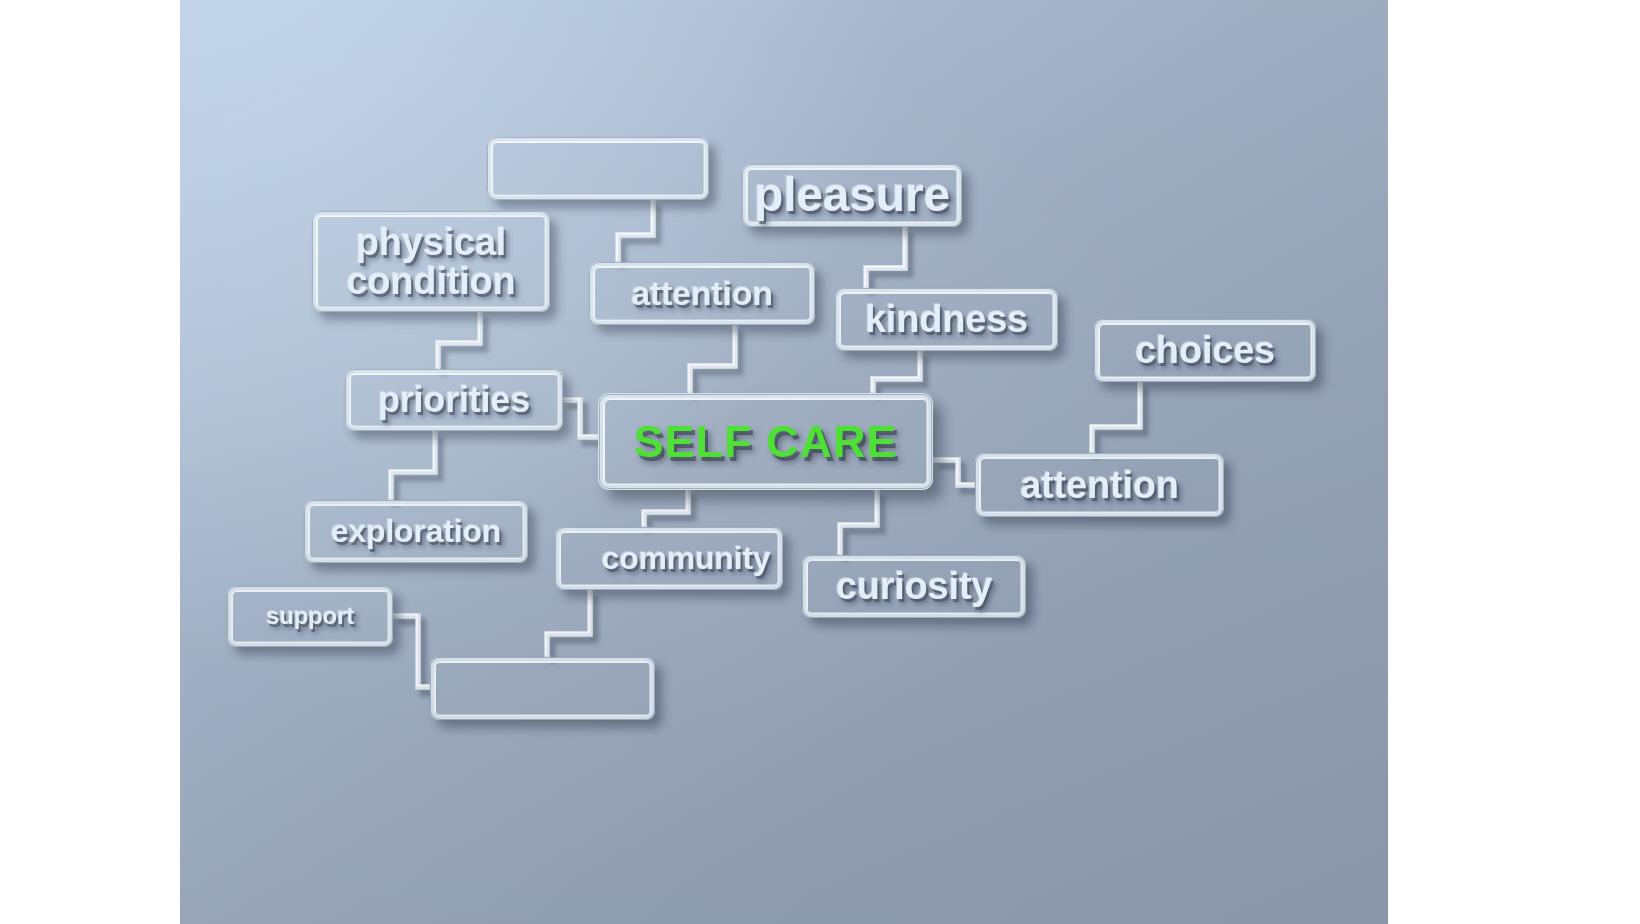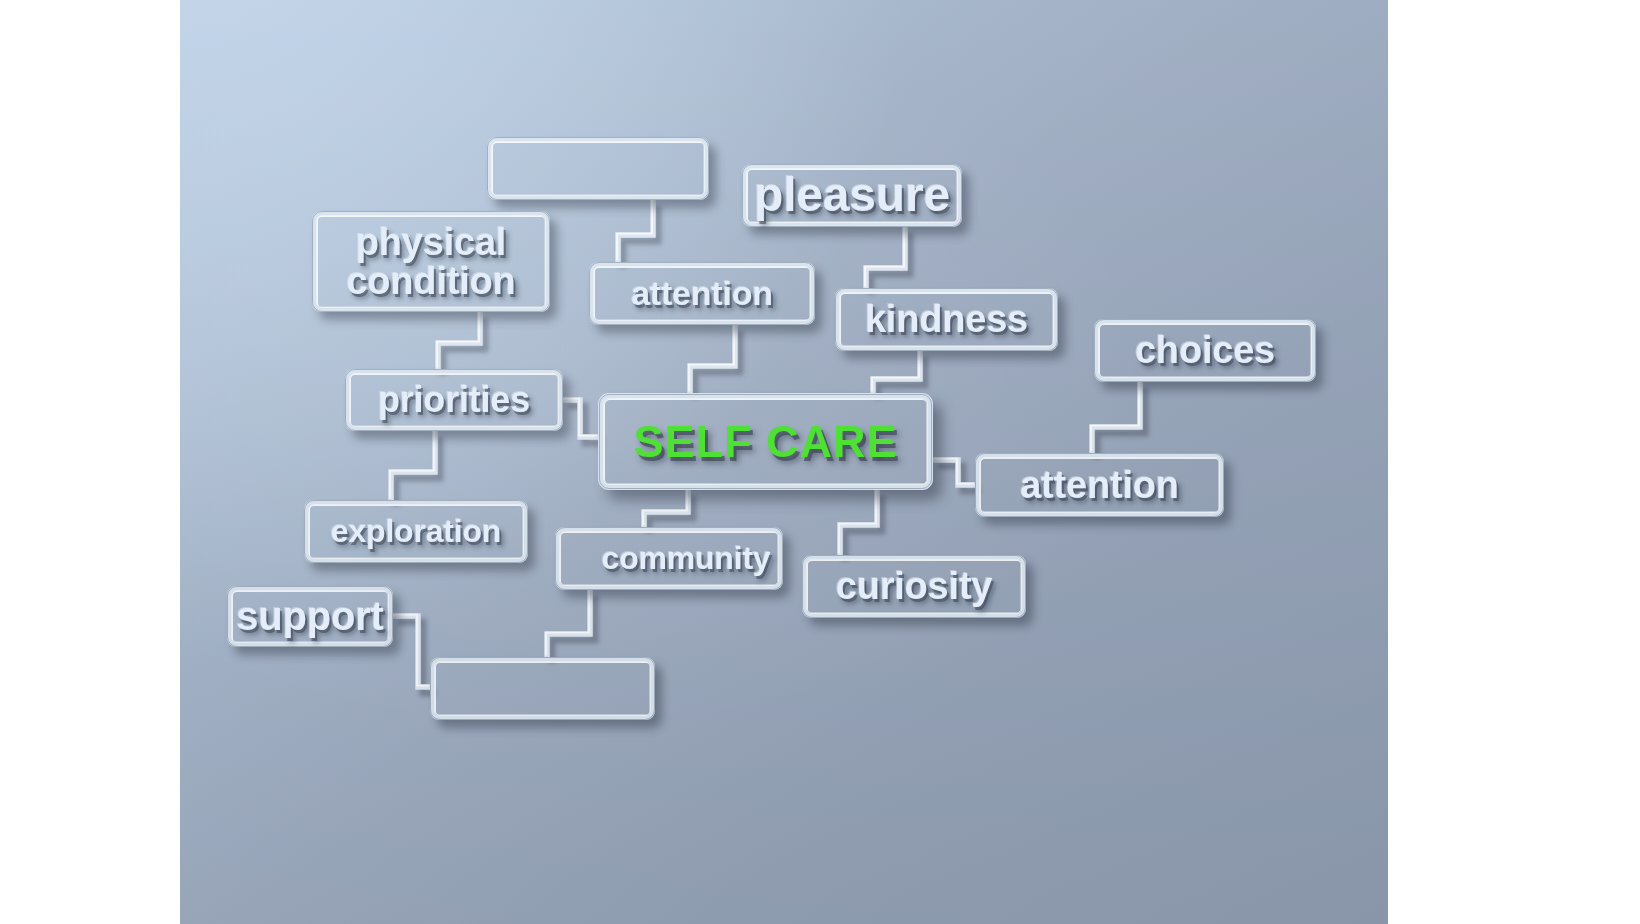--- a/index.html
+++ b/index.html
@@ -241,21 +241,21 @@
           <div class="label" style="font-size: 32px; margin-left: 34px;">community</div>
         </div>
         <div class="node" style="left: 622px; top: 555px; width: 224px; height: 63px;">
           <div class="frame-dark"></div>
           <div class="frame-inner"></div>
           <div class="label" style="font-size: 38px;">curiosity</div>
         </div>
         <div class="node" style="left: 47px; top: 586px; width: 166px; height: 61px;">
           <div class="frame-dark"></div>
           <div class="frame-inner"></div>
-          <div class="label" style="font-size: 40px; text-align: center;">support</div>
+          <div class="label" style="font-size: 24px; text-align: center;">support</div>
         </div>
         <div class="node" style="left: 250px; top: 657px; width: 225px; height: 63px;">
           <div class="frame-dark"></div>
           <div class="frame-inner"></div>
         </div>
         <div class="node central" style="left: 418px; top: 393px; width: 335px; height: 97px;">
           <div class="frame-dark"></div>
           <div class="frame-inner"></div>
           <div class="label" style="font-size: 45px;">SELF CARE</div>
         </div>

